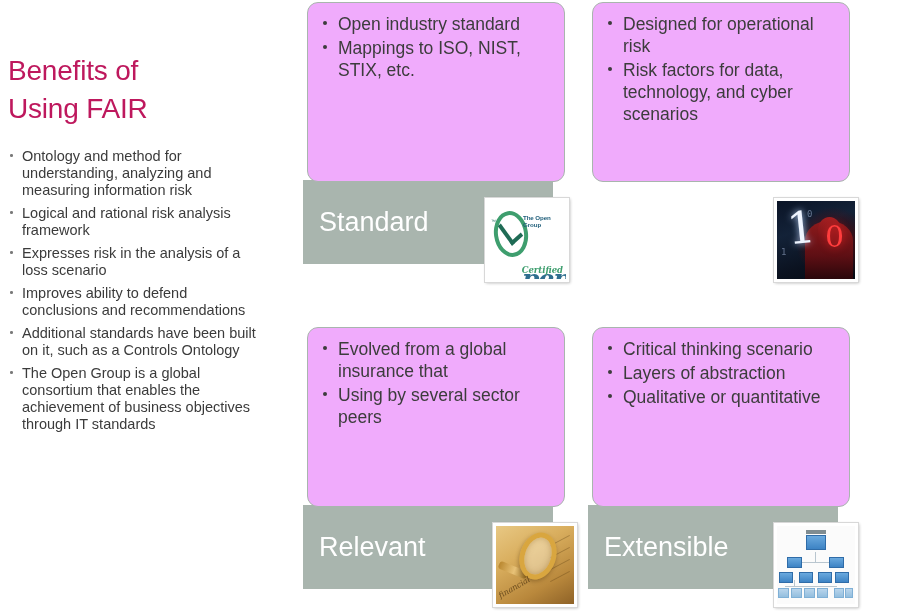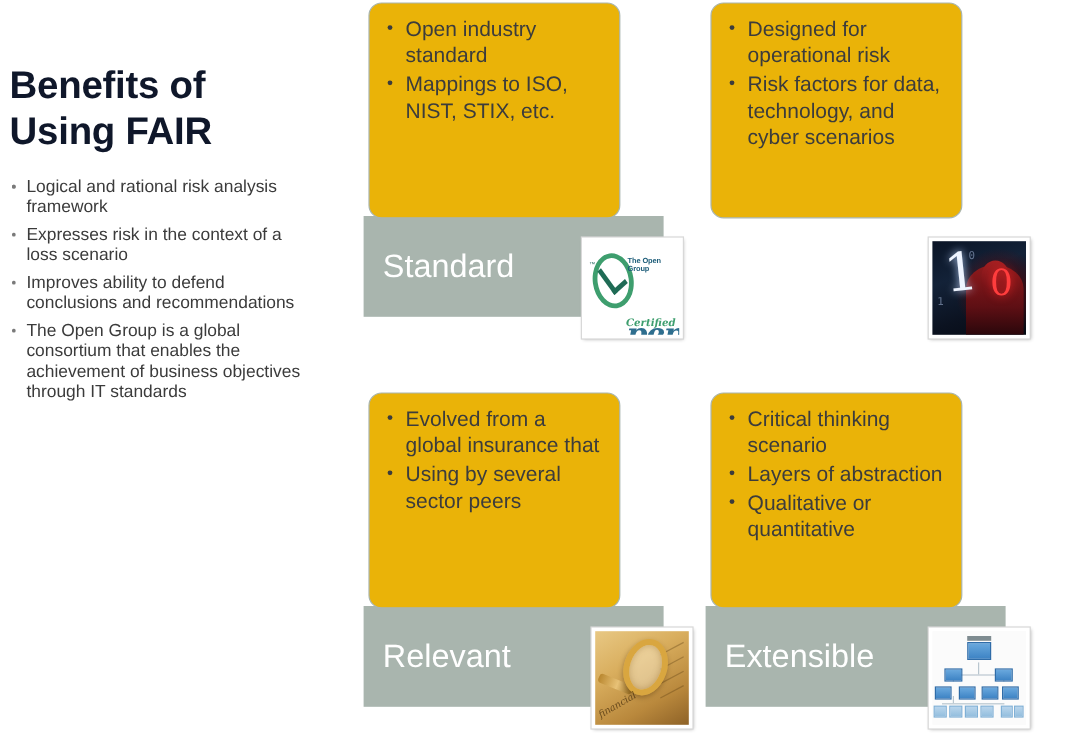--- a/index.html
+++ b/index.html
@@ -7,24 +7,24 @@
     width: 900px; height: 613px;
     background: #ffffff;
     font-family: "Liberation Sans", sans-serif;
     overflow: hidden;
   }
   #slide { position: relative; width: 900px; height: 613px; background: #fff; }
 
   
   #left-panel { position: absolute; left: 8px; top: 52px; width: 250px; }
   #slide-title {
-    color: #0f172a;
-    font-size: 32px;
+    color: #be185d;
+    font-size: 28px;
     line-height: 38px;
-    font-weight: 700;
+    font-weight: 400;
     letter-spacing: -0.2px;
     white-space: pre-line;
   }
   #benefits-list { margin-top: 20px; list-style: none; }
   #benefits-list li {
     position: relative;
     padding-left: 14px;
     margin-bottom: 6px;
     font-size: 14.5px;
     line-height: 17px;
@@ -41,23 +41,23 @@
 
   
   .card-wrap { position: absolute; }
   .card-wrap.c0 { left: 307px; top: 2px; }
   .card-wrap.c1 { left: 592px; top: 2px; }
   .card-wrap.c2 { left: 307px; top: 327px; }
   .card-wrap.c3 { left: 592px; top: 327px; }
 
   .card-body {
     position: relative;
-    width: 210px;
+    width: 258px;
     height: 180px;
-    background: #eab308;
+    background: #f0abfc;
     border: 1.4px solid #A9B5AE;
     border-radius: 11px;
     padding: 10px 10px 6px 10px;
     z-index: 2;
   }
   .card-bullets { list-style: none; }
   .card-bullets li {
     position: relative;
     padding-left: 20px;
     margin-bottom: 2px;
@@ -257,24 +257,25 @@
 </style>
 </head>
 <body>
 
 <div id="slide">
 
   <div id="left-panel">
     <div id="slide-title">Benefits of
 Using FAIR</div>
     <ul id="benefits-list">
-        <li><span class="dot"></span></li>
+        <li><span class="dot"></span><span>Ontology and method for understanding, analyzing and measuring information risk</span></li>
         <li><span class="dot"></span><span>Logical and rational risk analysis framework</span></li>
-        <li><span class="dot"></span><span>Expresses risk in the context of a loss scenario</span></li>
+        <li><span class="dot"></span><span>Expresses risk in the analysis of a loss scenario</span></li>
         <li><span class="dot"></span><span>Improves ability to defend conclusions and recommendations</span></li>
+        <li><span class="dot"></span><span>Additional standards have been built on it, such as a Controls Ontology</span></li>
         <li><span class="dot"></span><span>The Open Group is a global consortium that enables the achievement of business objectives through IT standards</span></li>
       </ul>
   </div>
 
   <div class="card-wrap c0">
     <div class="label-bar">
       <span class="label-text">Standard</span>
     </div>
     <div class="card-body">
       <ul class="card-bullets">

